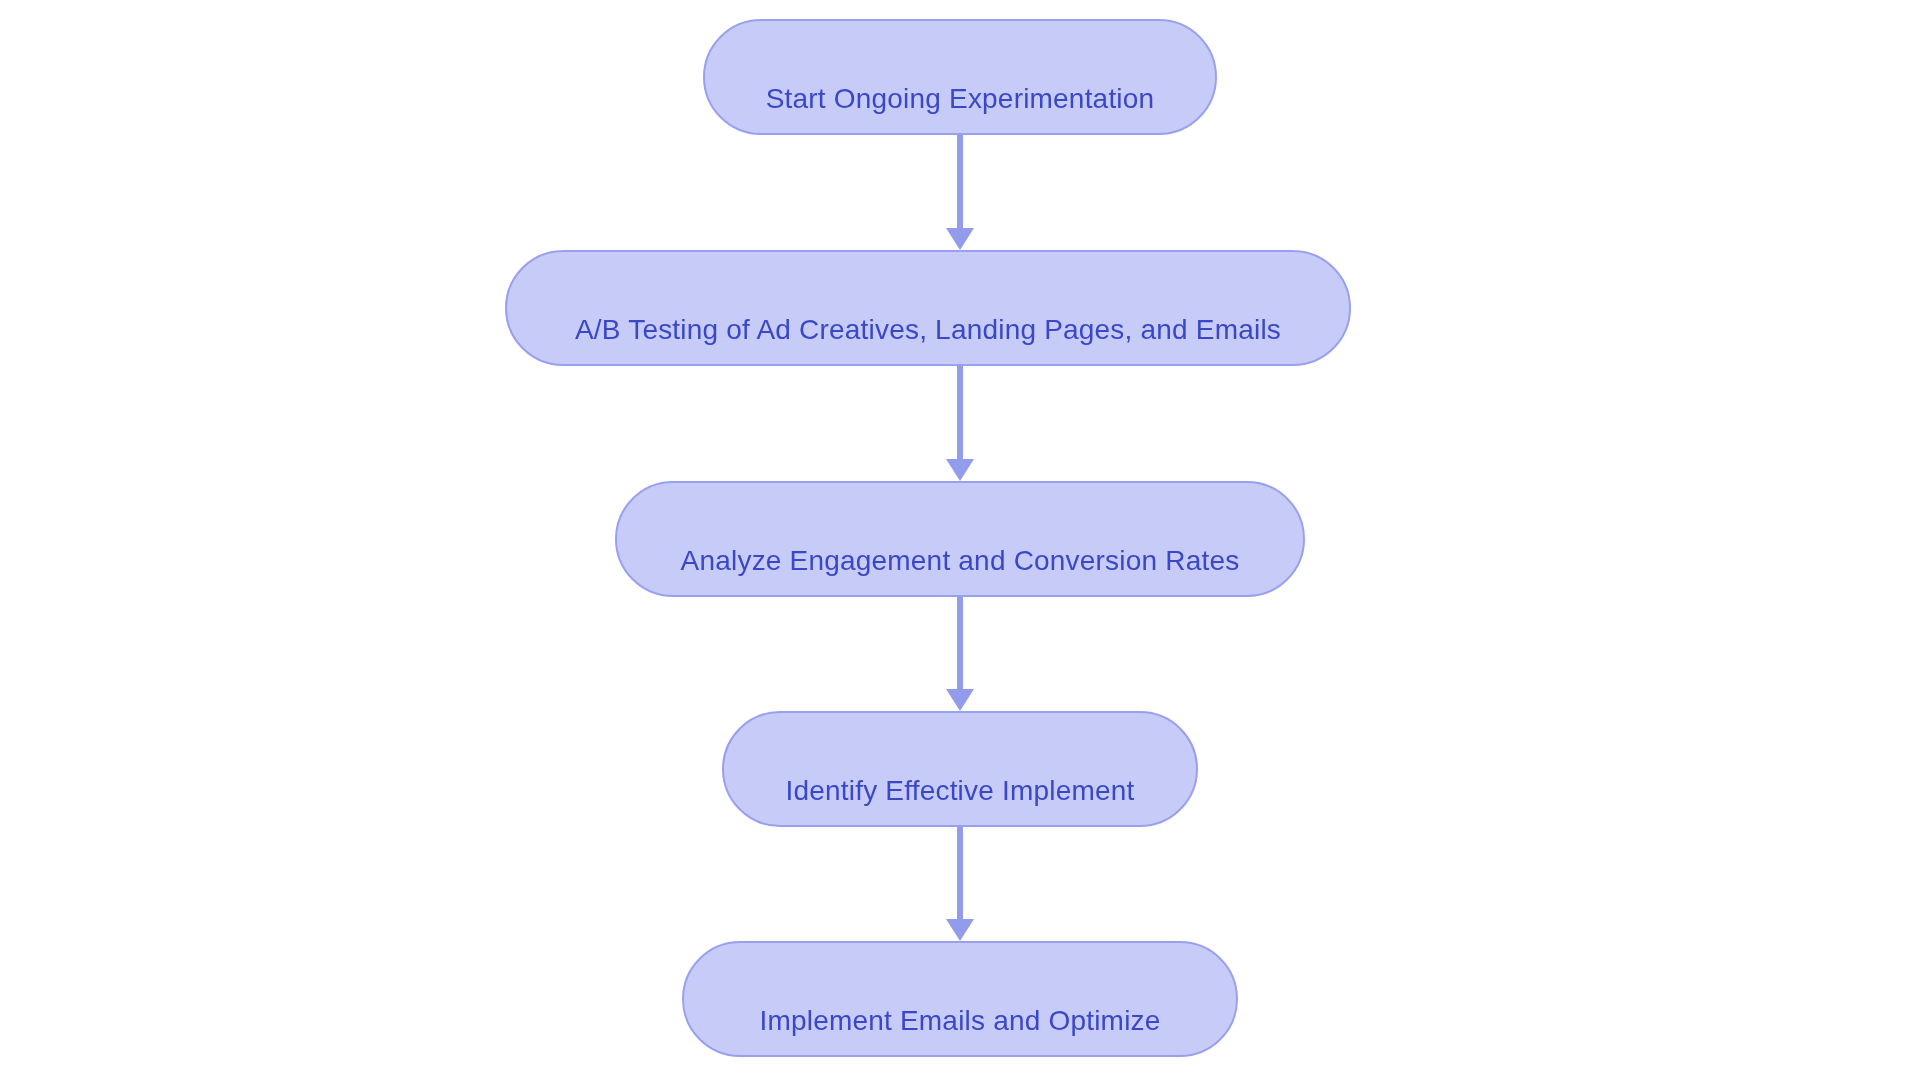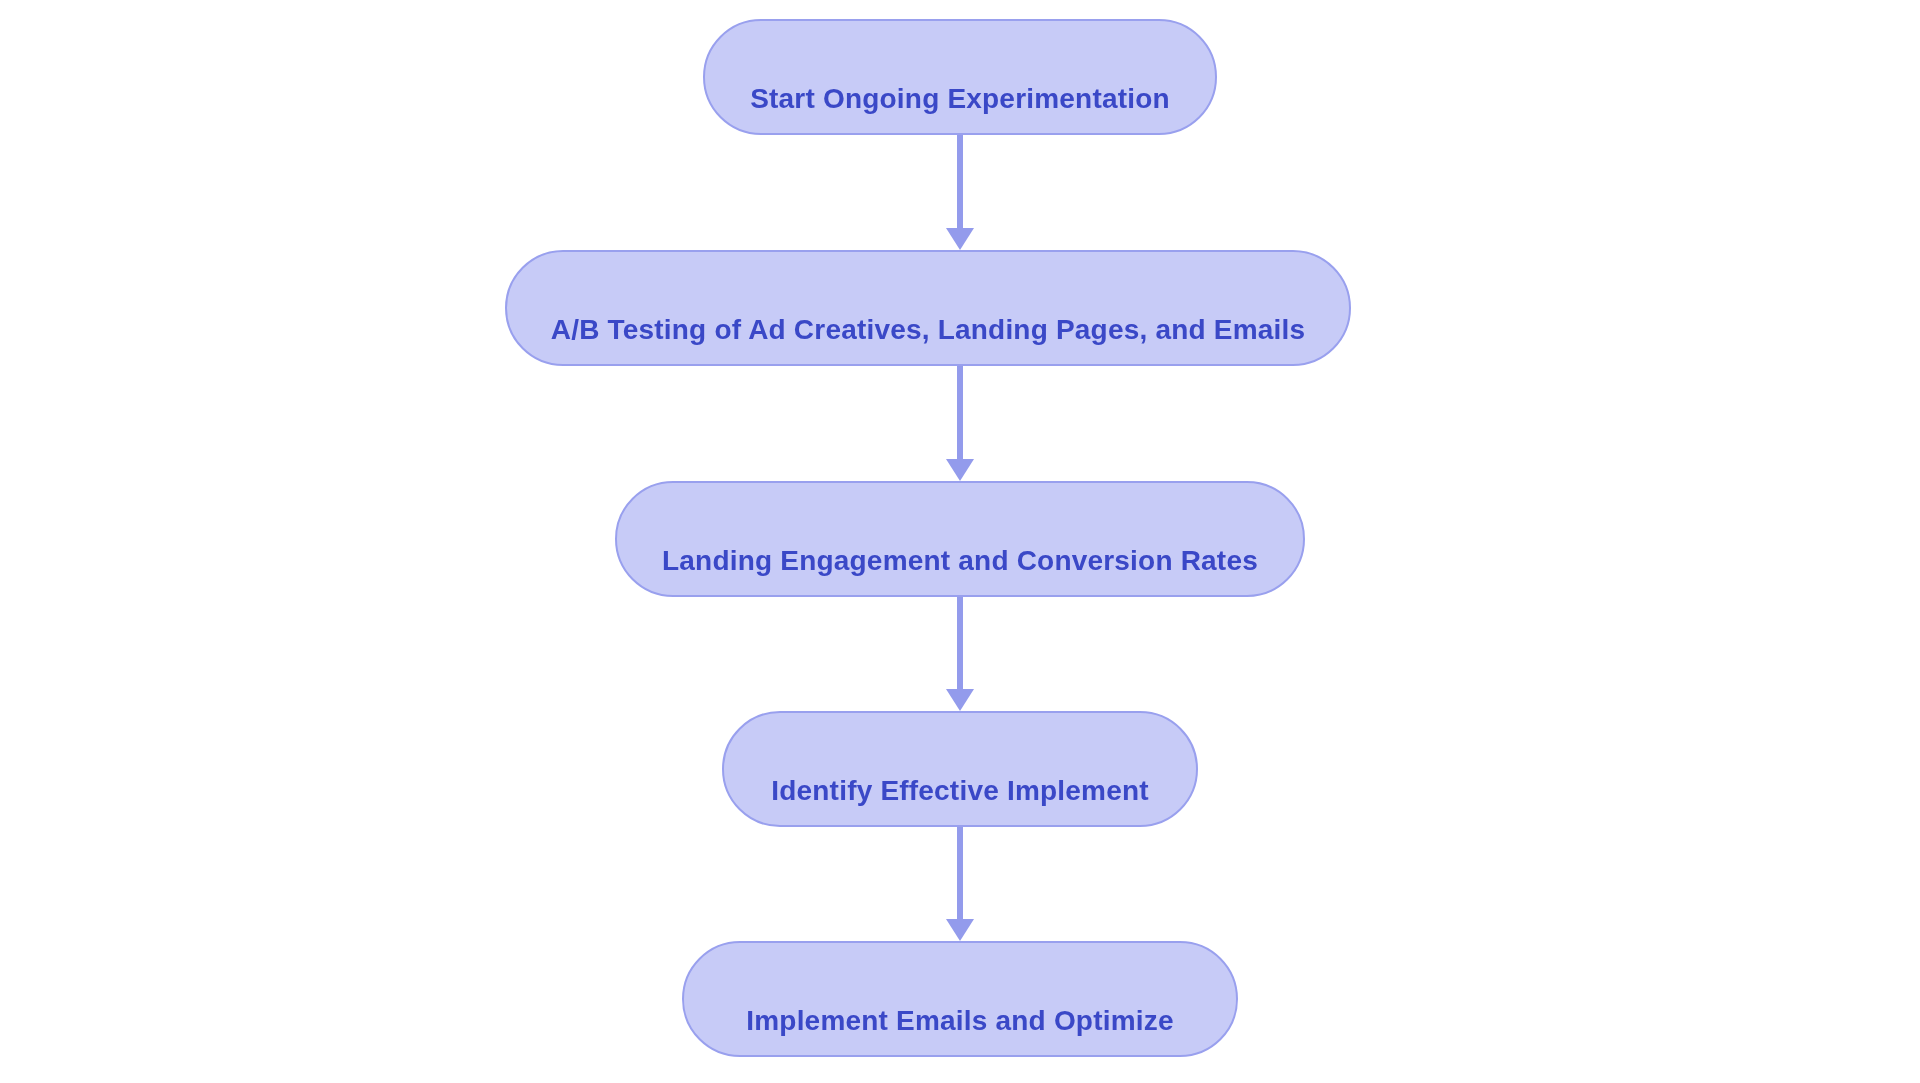--- a/index.html
+++ b/index.html
@@ -28,21 +28,21 @@
     background: var(--node-fill);
     border: 2px solid var(--node-border);
     display: flex;
     align-items: center;
     justify-content: center;
     text-align: center;
   }
   .node-label {
     color: var(--node-text);
     font-size: 28px;
-    font-weight: 700;
+    font-weight: 400;
     letter-spacing: 0.2px;
     line-height: 1.2;
     white-space: nowrap;
     margin-top: 43px;
   }
   .node-1 { left: 703px; top: 19px;  width: 514px; }
   .node-2 { left: 505px; top: 250px; width: 846px; }
   .node-3 { left: 615px; top: 481px; width: 690px; }
   .node-4 { left: 722px; top: 711px; width: 476px; }
   .node-5 { left: 682px; top: 941px; width: 556px; }
@@ -89,21 +89,21 @@
   <div class="node node-2">
     <span class="node-label">A/B Testing of Ad Creatives, Landing Pages, and Emails</span>
   </div>
 
   <div class="arrow arrow-2">
     <div class="arrow-line"></div>
     <div class="arrow-head"></div>
   </div>
 
   <div class="node node-3">
-    <span class="node-label">Landing Engagement and Conversion Rates</span>
+    <span class="node-label">Analyze Engagement and Conversion Rates</span>
   </div>
 
   <div class="arrow arrow-3">
     <div class="arrow-line"></div>
     <div class="arrow-head"></div>
   </div>
 
   <div class="node node-4">
     <span class="node-label">Identify Effective Implement</span>
   </div>

